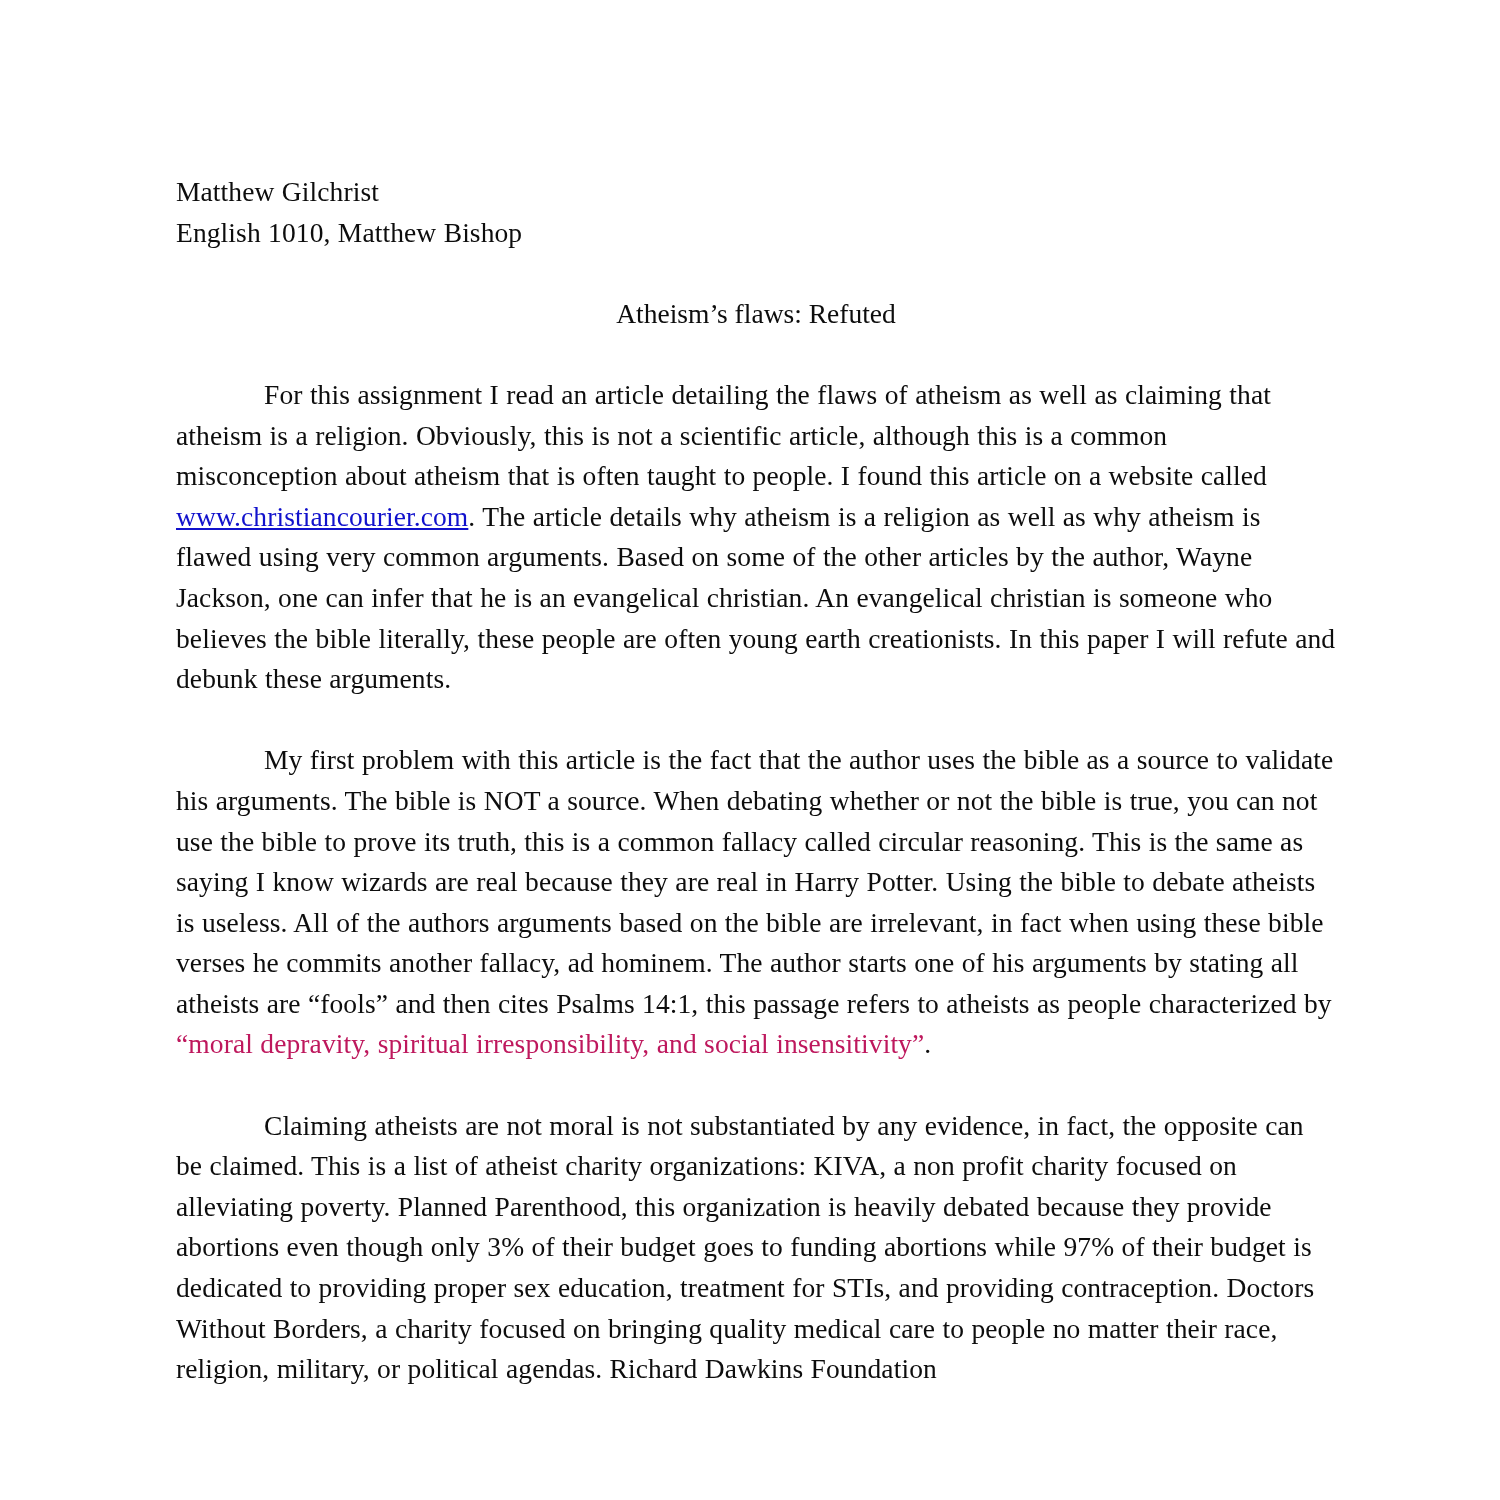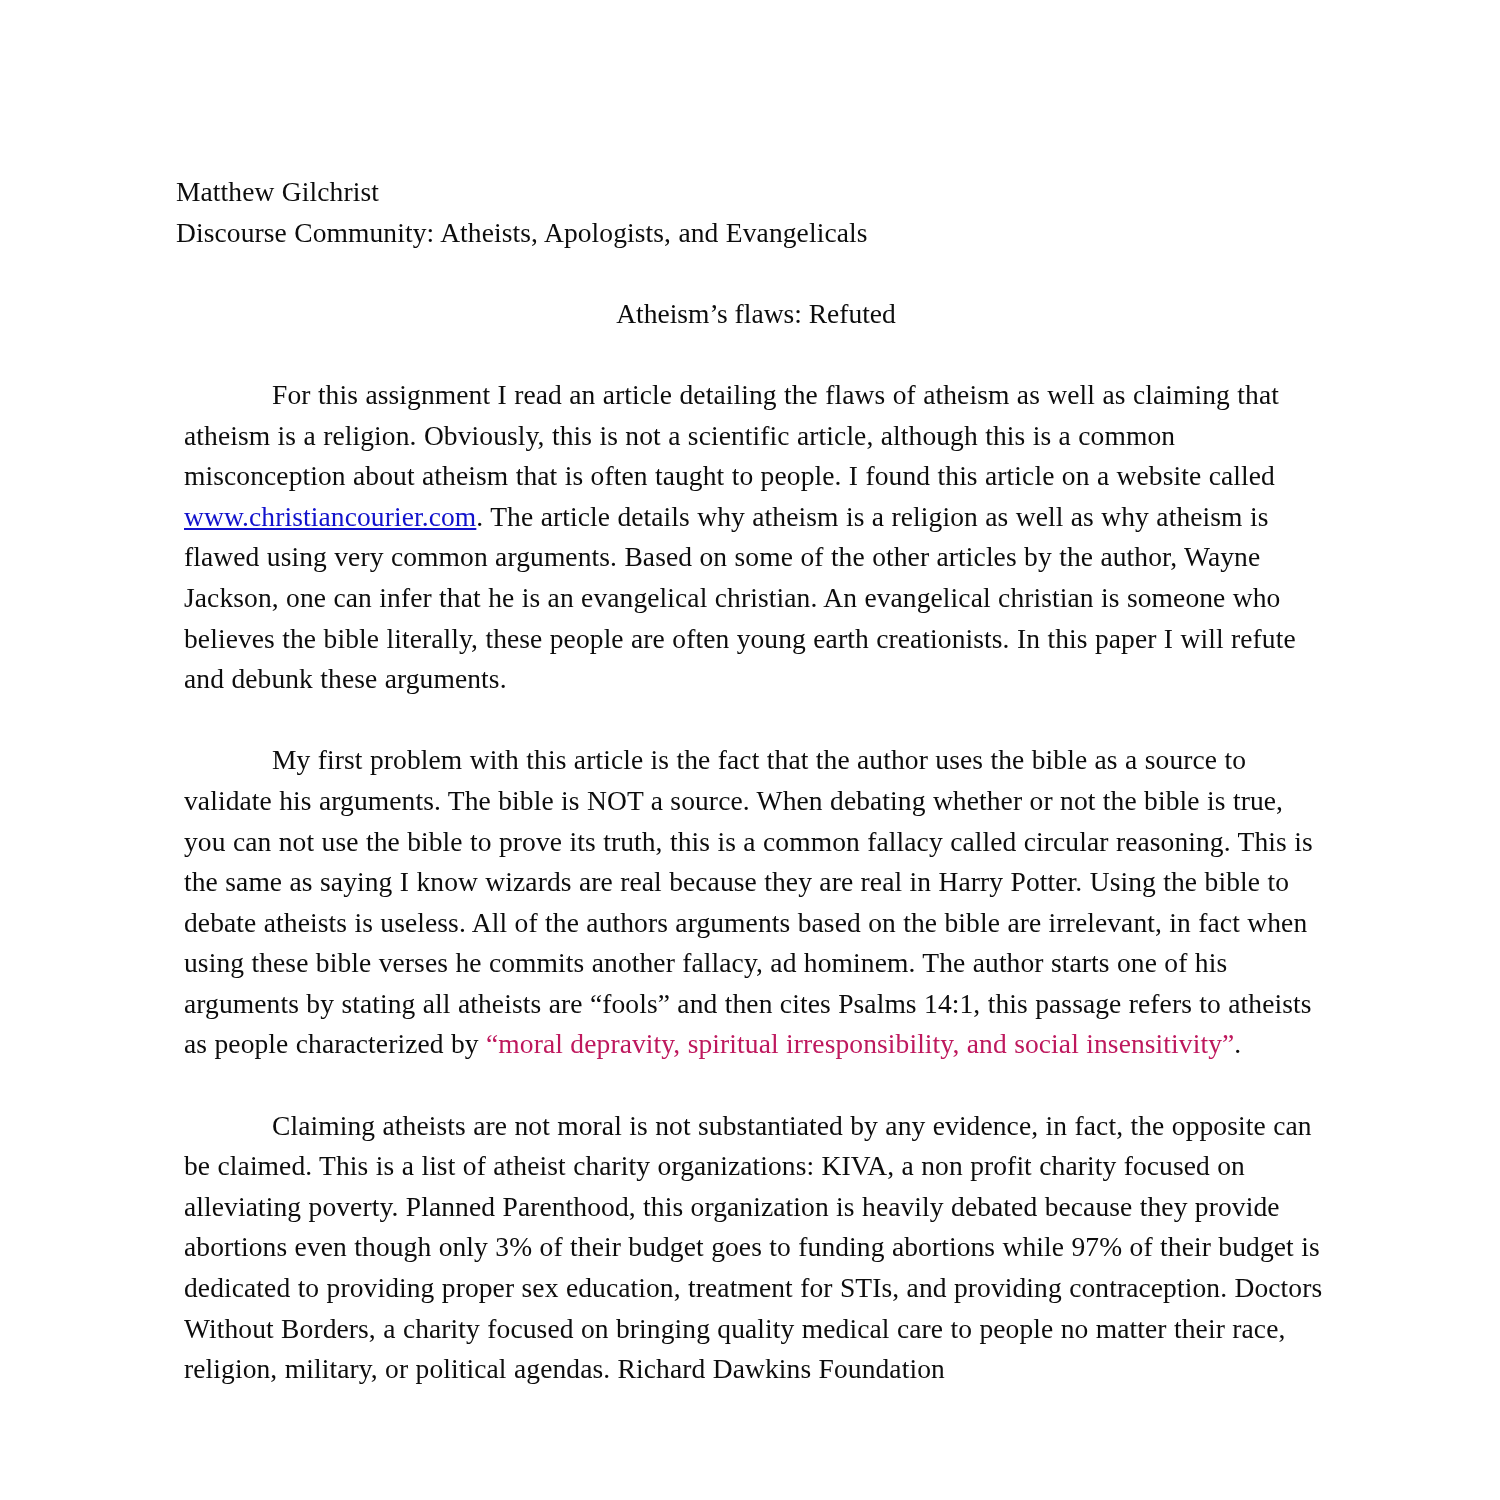--- a/index.html
+++ b/index.html
@@ -56,21 +56,21 @@
   .title {
     font-size: 27.5px;
     line-height: 40.6px;
     text-align: center;
     font-weight: normal;
     color: #0d0d0d;
     margin: 1px;
   }
 
   .para {
-    margin: 8px;
+    margin: 0;
     text-indent: 88px;
   }
   .para + .para {
     margin-top: 40.6px;
   }
 
   
   .doclink {
     color: #1111cc;
     text-decoration: underline;
@@ -83,21 +83,21 @@
   }
 </style>
 </head>
 <body>
 
 <div class="page">
   <div class="column">
 
     <div class="heading-block">
       <div class="doc-line">Matthew Gilchrist</div>
-      <div class="doc-line">Discourse Community: Atheists, Apologists, and Evangelicals</div>
+      <div class="doc-line">English 1010, Matthew Bishop</div>
     </div>
 
     <div class="title-wrap">
       <h1 class="title">Atheism’s flaws: Refuted</h1>
     </div>
 
     <p class="para"><span>For this assignment I read an article detailing the flaws of atheism as well as claiming that atheism is a religion.  Obviously, this is not a scientific article, although this is a common misconception about atheism that is often taught to people.  I found this article on a website called </span><a class="doclink" href="#">www.christiancourier.com</a><span>.  The article details why atheism is a religion as well as why atheism is flawed using very common arguments.  Based on some of the other articles by the author, Wayne Jackson, one can infer that he is an evangelical christian.  An evangelical christian is someone who believes the bible literally, these people are often young earth creationists.  In this paper I will refute and debunk these arguments.</span></p>
 
     <p class="para"><span>My first problem with this article is the fact that the author uses the bible as a source to validate his arguments.  The bible is NOT a source.  When debating whether or not the bible is true, you can not use the bible to prove its truth, this is a common fallacy called circular reasoning.  This is the same as saying I know wizards are real because they are real in Harry Potter.  Using the bible to debate atheists is useless.  All of the authors arguments based on the bible are irrelevant, in fact when using these bible verses he commits another fallacy, ad hominem. The author starts one of his arguments by stating all atheists are “fools” and then cites Psalms 14:1, this passage refers to atheists as people characterized by </span><span class="quoted">“moral depravity, spiritual irresponsibility, and social insensitivity”</span><span>.</span></p>
 

